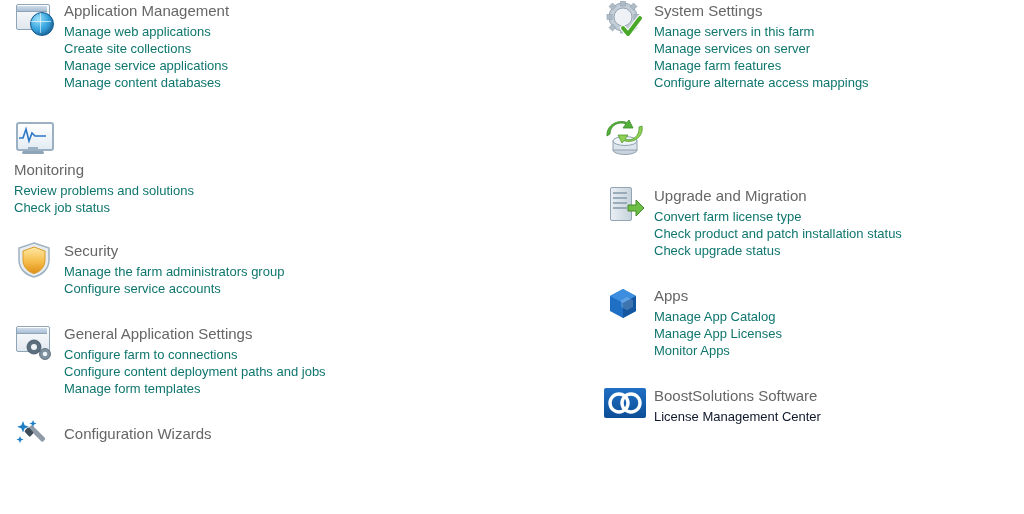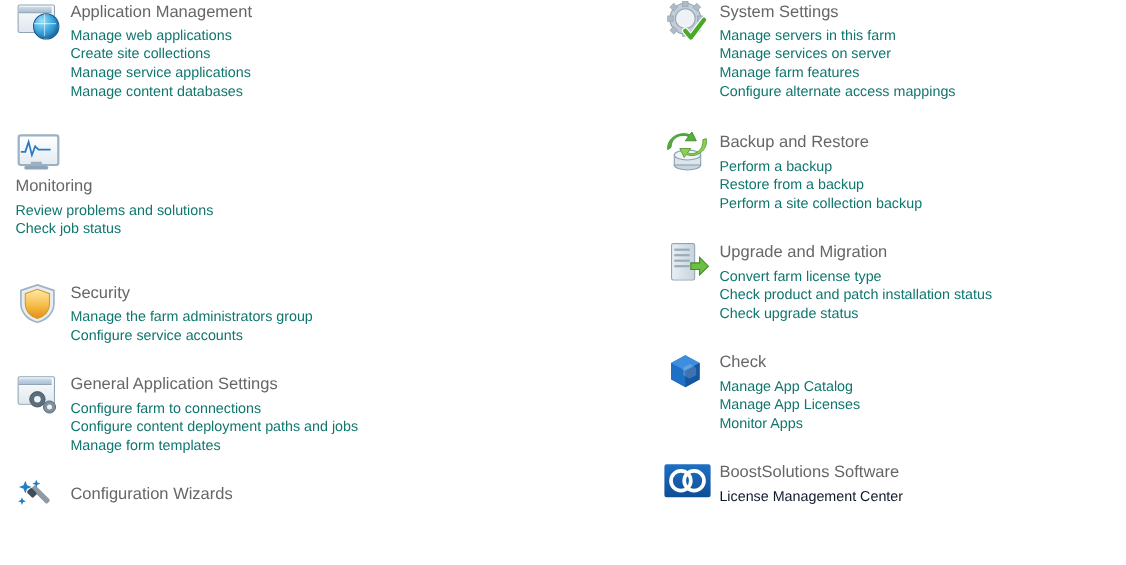--- a/index.html
+++ b/index.html
@@ -183,21 +183,21 @@
           <polyline points="1,14 5,14 8,5 11,17 14,9 17,12 22,12 28,12" fill="none" stroke="#2d78c4" stroke-width="1.6"></polyline>
         </svg>
       </div>
       <div class="group-body">
         <div class="group-title">Monitoring</div>
         <a class="group-link" href="#">Review problems and solutions</a>
         <a class="group-link" href="#">Check job status</a>
       </div>
     </div>
 
-    <div class="group" style="margin-top:40px;">
+    <div class="group" style="margin-top:24px;">
       <div class="group-icon ic-shield">
         <svg class="ico" width="34" height="36" viewBox="0 0 34 36">
           <path d="M17 1 L32 6 V18 C32 27 25 33 17 35 C9 33 2 27 2 18 V6 Z" fill="#e8edf1" stroke="#9fb2c2" stroke-width="1.5"></path>
           <path d="M17 5 L28 9 V18 C28 25 23 30 17 31.5 C11 30 6 25 6 18 V9 Z" fill="url(#shg)" stroke="#d79b28" stroke-width="1"></path>
           <defs>
             <linearGradient id="shg" x1="0" y1="0" x2="0" y2="1">
               <stop offset="0%" stop-color="#ffe9a8"></stop>
               <stop offset="55%" stop-color="#f6bd4a"></stop>
               <stop offset="100%" stop-color="#e08f17"></stop>
             </linearGradient>
@@ -288,26 +288,20 @@
     <div class="group" style="margin-top:28px;">
       <div class="group-icon ic-backup">
         <svg class="ico" width="40" height="38" viewBox="0 0 40 38">
           <ellipse cx="20" cy="30" rx="12" ry="4.5" fill="#c9d4de" stroke="#8fa1b0" stroke-width="1"></ellipse>
           <rect x="8" y="21" width="24" height="9" fill="#dde5ec" stroke="#8fa1b0" stroke-width="1"></rect>
           <ellipse cx="20" cy="21" rx="12" ry="4.5" fill="#eef3f7" stroke="#8fa1b0" stroke-width="1"></ellipse>
           <path d="M5 14 C5 5 14 1 21 4 L18 8 L28 8 L24 0 L22 2.5 C13 -1 1 5 2 16 Z" fill="#54b13a" stroke="#3b8a27" stroke-width="0.8"></path>
           <path d="M34 7 C35 16 27 22 20 19 L23 15 L13 15 L17 23 L19 20.5 C28 24 39 17 37 6 Z" fill="#8fcf53" stroke="#4f9a2f" stroke-width="0.8"></path>
         </svg>
       </div>
-      <div class="group-body">
-        <div class="group-title">Backup and Restore</div>
-        <a class="group-link" href="#">Perform a backup</a>
-        <a class="group-link" href="#">Restore from a backup</a>
-        <a class="group-link" href="#">Perform a site collection backup</a>
-      </div>
     </div>
 
     <div class="group" style="margin-top:26px;">
       <div class="group-icon ic-upgrade">
         <div class="ico server"></div>
         <div class="ico slot" style="top:7px;"></div>
         <div class="ico slot" style="top:12px;"></div>
         <div class="ico slot" style="top:17px;"></div>
         <div class="ico slot" style="top:22px;"></div>
         <svg class="ico" width="20" height="22" viewBox="0 0 20 22">
@@ -325,21 +319,21 @@
     <div class="group" style="margin-top:26px;">
       <div class="group-icon ic-apps">
         <svg class="ico" width="36" height="36" viewBox="0 0 36 36">
           <path d="M17 2 L30 9 V24 L17 31 L4 24 V9 Z" fill="#1f6fc4"></path>
           <path d="M17 2 L30 9 L17 16 L4 9 Z" fill="#3d8ede"></path>
           <path d="M17 16 L30 9 V24 L17 31 Z" fill="#14569f"></path>
           <path d="M21 10 L27 13.3 V20 L21 23.3 L15 20 V13.3 Z" fill="#ffffff" opacity="0.18"></path>
         </svg>
       </div>
       <div class="group-body">
-        <div class="group-title">Check</div>
+        <div class="group-title">Apps</div>
         <a class="group-link" href="#">Manage App Catalog</a>
         <a class="group-link" href="#">Manage App Licenses</a>
         <a class="group-link" href="#">Monitor Apps</a>
       </div>
     </div>
 
     <div class="group" style="margin-top:26px;">
       <div class="group-icon ic-boost">
         <div class="ico box"></div>
         <svg class="ico" width="42" height="30" viewBox="0 0 42 30">

